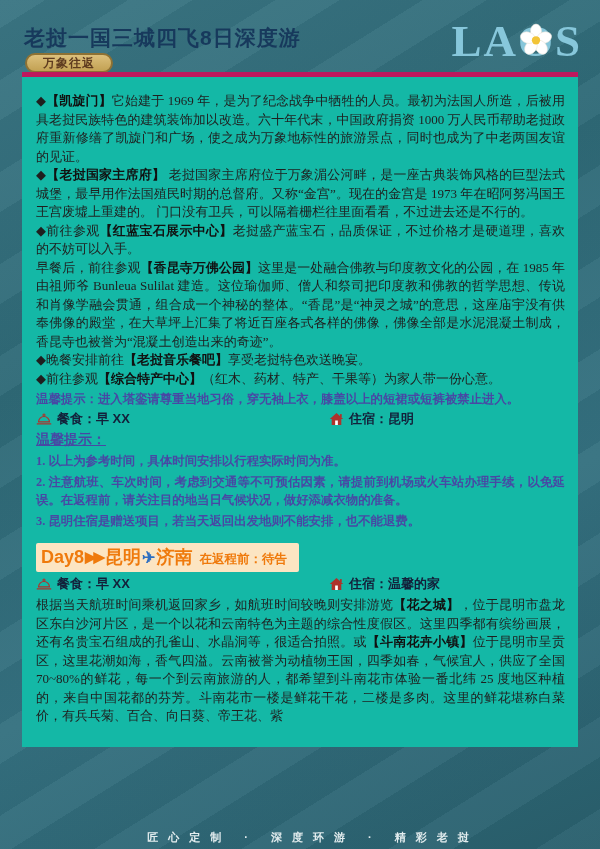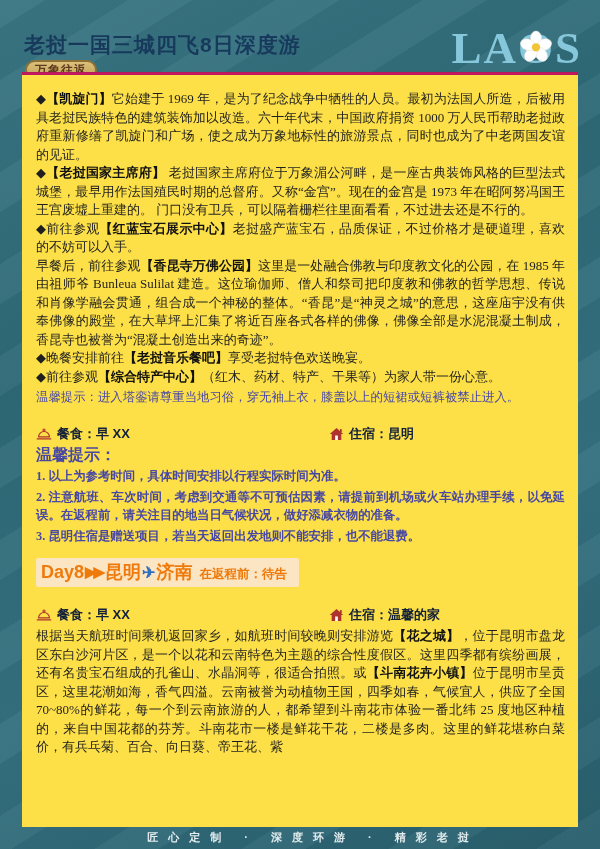--- a/index.html
+++ b/index.html
@@ -6,73 +6,73 @@
   body{
     width:600px;height:849px;position:relative;overflow:hidden;
     font-family:"Liberation Sans",sans-serif;
     background:linear-gradient(155deg,#3b7684 0%,#2f6a77 35%,#357180 65%,#295f6d 100%);
   }
   body::before{ 
     content:"";position:absolute;inset:0;pointer-events:none;
     background:repeating-linear-gradient(-32deg,rgba(255,255,255,.035) 0 34px,rgba(0,0,0,.035) 34px 78px);
   }
   
-  .hdr{position:absolute;left:0;top:16px;right:0;height:80px;text-align:right;}
+  .hdr{position:absolute;left:0;top:9px;right:0;height:80px;text-align:right;}
   .hdr-title{
     position:absolute;left:24px;top:15px;font-size:21px;font-weight:bold;
     color:#17395c;letter-spacing:1px;white-space:nowrap;
   }
   .hdr-badge{
     position:absolute;left:25px;top:44px;
     background:linear-gradient(#dcc07c,#c2a153);
     border:2px solid #8d7134;border-radius:10px;
-    padding:0 8px;font-size:12px;font-weight:bold;color:#5e3b1f;line-height:16px;
+    padding:0 16px;font-size:12px;font-weight:bold;color:#5e3b1f;line-height:16px;
     letter-spacing:1px;
   }
   .logo{
     position:absolute;right:18px;top:6px;
     font-family:"Liberation Serif","DejaVu Serif",serif;
     font-size:45px;line-height:52px;color:#87c7db;letter-spacing:2px;font-weight:bold;
   }
   .logo .o-wrap{position:relative;display:inline-block;}
   .logo .flower{position:absolute;left:50%;top:50%;transform:translate(-50%,-52%);}
   
   .panel{
-    position:absolute;left:22px;right:22px;top:72px;height:755px;
-    background:#fde047;box-sizing:border-box;
+    position:absolute;left:22px;right:22px;top:72px;height:675px;
+    background:#14b8a6;box-sizing:border-box;
     padding:15px 13px 8px 14px;overflow:hidden;
-    border-top:3px solid #be185d;
+    border-top:5px solid #be185d;
   }
   .para{
     margin:0;font-family:"Liberation Serif","DejaVu Serif",serif;
     font-size:13px;line-height:18.5px;color:#1f1f1f;text-align:justify;
   }
   .para b{font-weight:bold;color:#111;}
   .notice{
     font-family:"Liberation Serif","DejaVu Serif",serif;
-    font-size:12.4px;line-height:18px;color:#4848a4;font-weight:normal;margin-top:2px;
+    font-size:12.4px;line-height:18px;color:#4848a4;font-weight:bold;margin-top:2px;
     text-align:justify;
   }
   
   .day-row{margin:11px 0 3px;}
   .day-bar{
     display:inline-block;background:#fce5c2;border-radius:2px;
     padding:2px 12px 3px 5px;white-space:nowrap;
   }
   .day-main{font-size:18px;font-weight:bold;color:#ef7a0c;}
   .day-main .arrows{letter-spacing:-3px;font-size:15px;vertical-align:1px;margin:0 3px 0 1px;}
   .day-main .plane{color:#2e6fc0;font-size:16px;margin:0 1px;}
   .flight-note{font-size:12.5px;font-weight:bold;color:#ef7a0c;margin-left:7px;}
   
-  .info-row{display:flex;align-items:center;margin:19px 0 3px;}
+  .info-row{display:flex;align-items:center;margin:2px 0 3px;}
   .info-item{display:flex;align-items:center;gap:5px;font-weight:bold;font-size:13px;color:#13203a;}
   .info-item.first{width:293px;flex:none;}
   .info-item svg{flex:none;display:block;}
   
-  .tips-title{font-family:"Liberation Serif","DejaVu Serif",serif;font-size:16px;line-height:18px;color:#4848a4;font-weight:bold;margin-top:1px;}
+  .tips-title{font-family:"Liberation Serif","DejaVu Serif",serif;font-size:14px;line-height:18px;color:#4848a4;font-weight:bold;margin-top:1px;text-decoration:underline;}
   .tip-line{
     font-family:"Liberation Serif","DejaVu Serif",serif;
     font-size:12.4px;line-height:18px;color:#4848a4;font-weight:bold;
     margin:3px 0;text-align:justify;
   }
   
   .footer{
     position:absolute;left:16px;right:0;bottom:0;height:23px;
     display:flex;align-items:center;justify-content:center;
     color:#e2ecee;font-size:11px;font-weight:bold;letter-spacing:10px;

